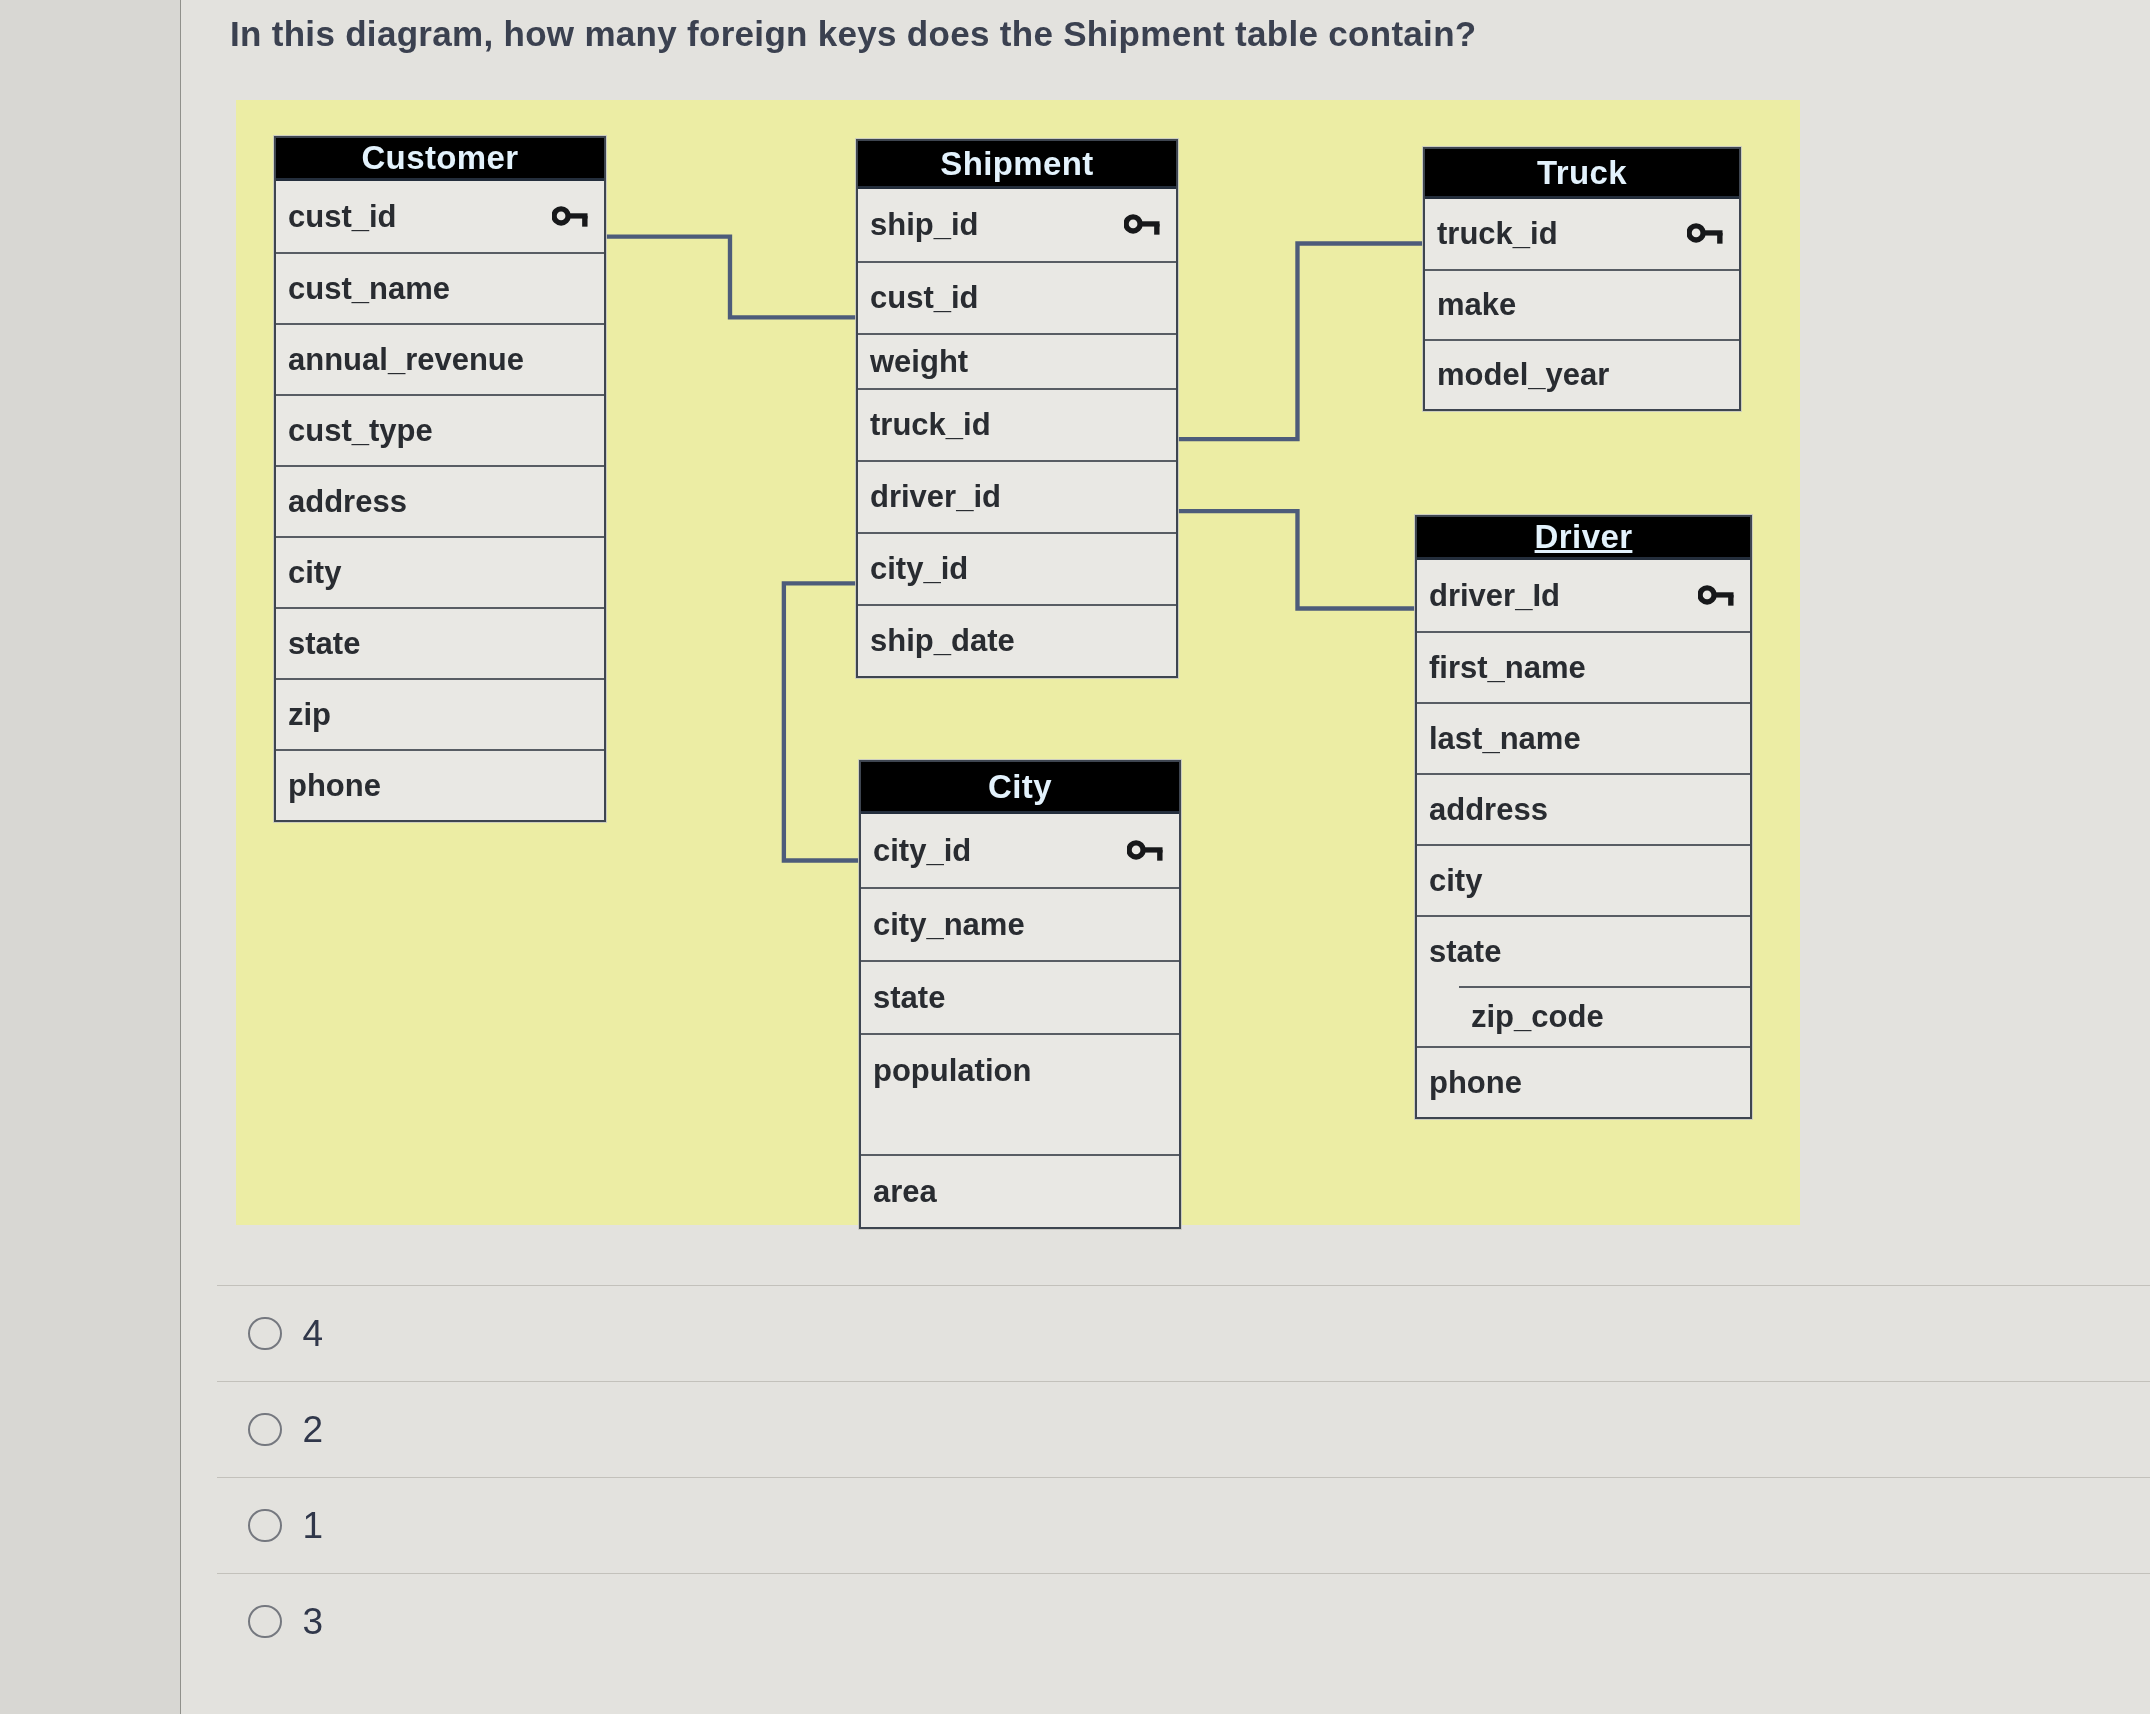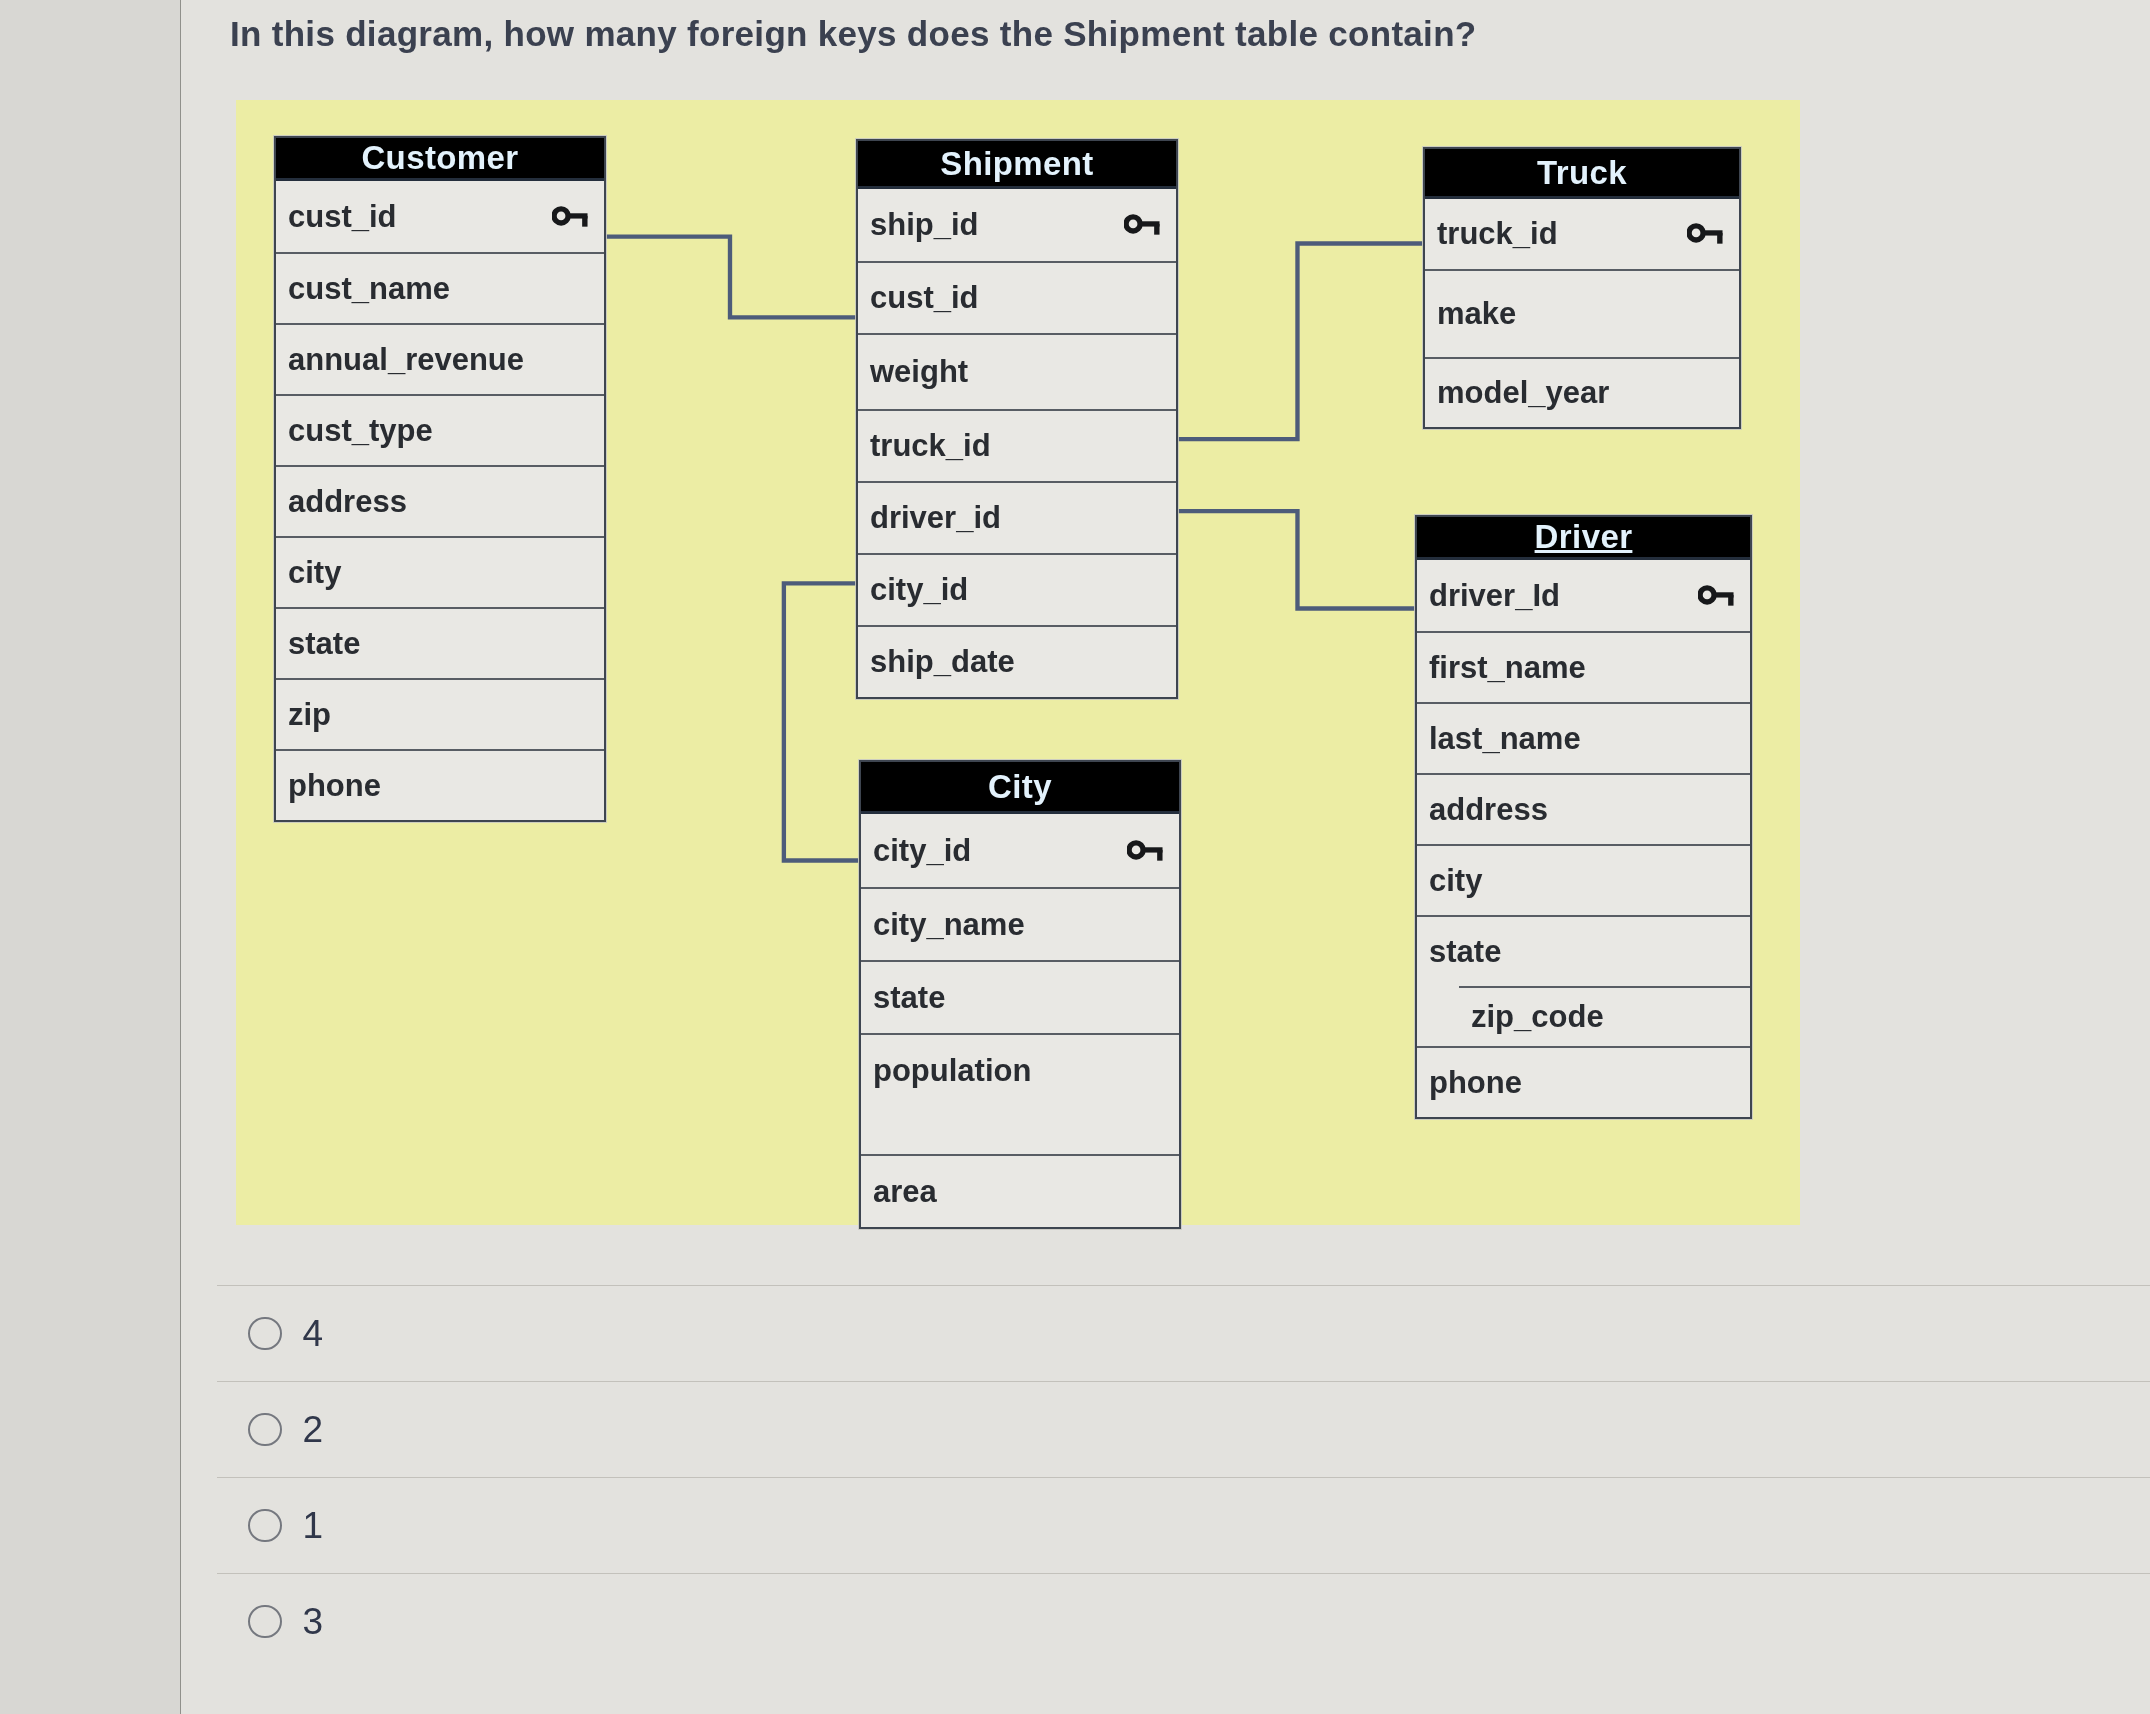--- a/index.html
+++ b/index.html
@@ -98,21 +98,21 @@
         <span>ship_id</span>
         <svg class="key" viewBox="0 0 46 28" width="38" height="23.5">
           <circle cx="11" cy="13" r="8.5" fill="none" stroke="#17181a" stroke-width="6.5"></circle>
           <rect x="18" y="9.8" width="25" height="6.4" fill="#17181a"></rect>
           <rect x="36.5" y="13" width="6.5" height="13" fill="#17181a"></rect>
         </svg>
       </div>
       <div class="er-row" style="height: 72px;">
         <span>cust_id</span>
       </div>
-      <div class="er-row" style="height: 76px;">
+      <div class="er-row" style="height: 55px;">
         <span>weight</span>
       </div>
       <div class="er-row" style="height: 72px;">
         <span>truck_id</span>
       </div>
       <div class="er-row" style="height: 72px;">
         <span>driver_id</span>
       </div>
       <div class="er-row" style="height: 72px;">
         <span>city_id</span>
@@ -124,21 +124,21 @@
     <div class="er-table" style="left: 1423px; top: 147px; width: 318px;">
       <div class="er-header" style="height: 50px;">Truck</div>
       <div class="er-row" style="height: 70px;">
         <span>truck_id</span>
         <svg class="key" viewBox="0 0 46 28" width="38" height="23.5">
           <circle cx="11" cy="13" r="8.5" fill="none" stroke="#17181a" stroke-width="6.5"></circle>
           <rect x="18" y="9.8" width="25" height="6.4" fill="#17181a"></rect>
           <rect x="36.5" y="13" width="6.5" height="13" fill="#17181a"></rect>
         </svg>
       </div>
-      <div class="er-row" style="height: 88px;">
+      <div class="er-row" style="height: 70px;">
         <span>make</span>
       </div>
       <div class="er-row" style="height: 70px;">
         <span>model_year</span>
       </div>
     </div>
     <div class="er-table" style="left: 1415px; top: 515px; width: 337px;">
       <div class="er-header" style="height: 43px; text-decoration: underline;">Driver</div>
       <div class="er-row" style="height: 71px;">
         <span>driver_Id</span>

